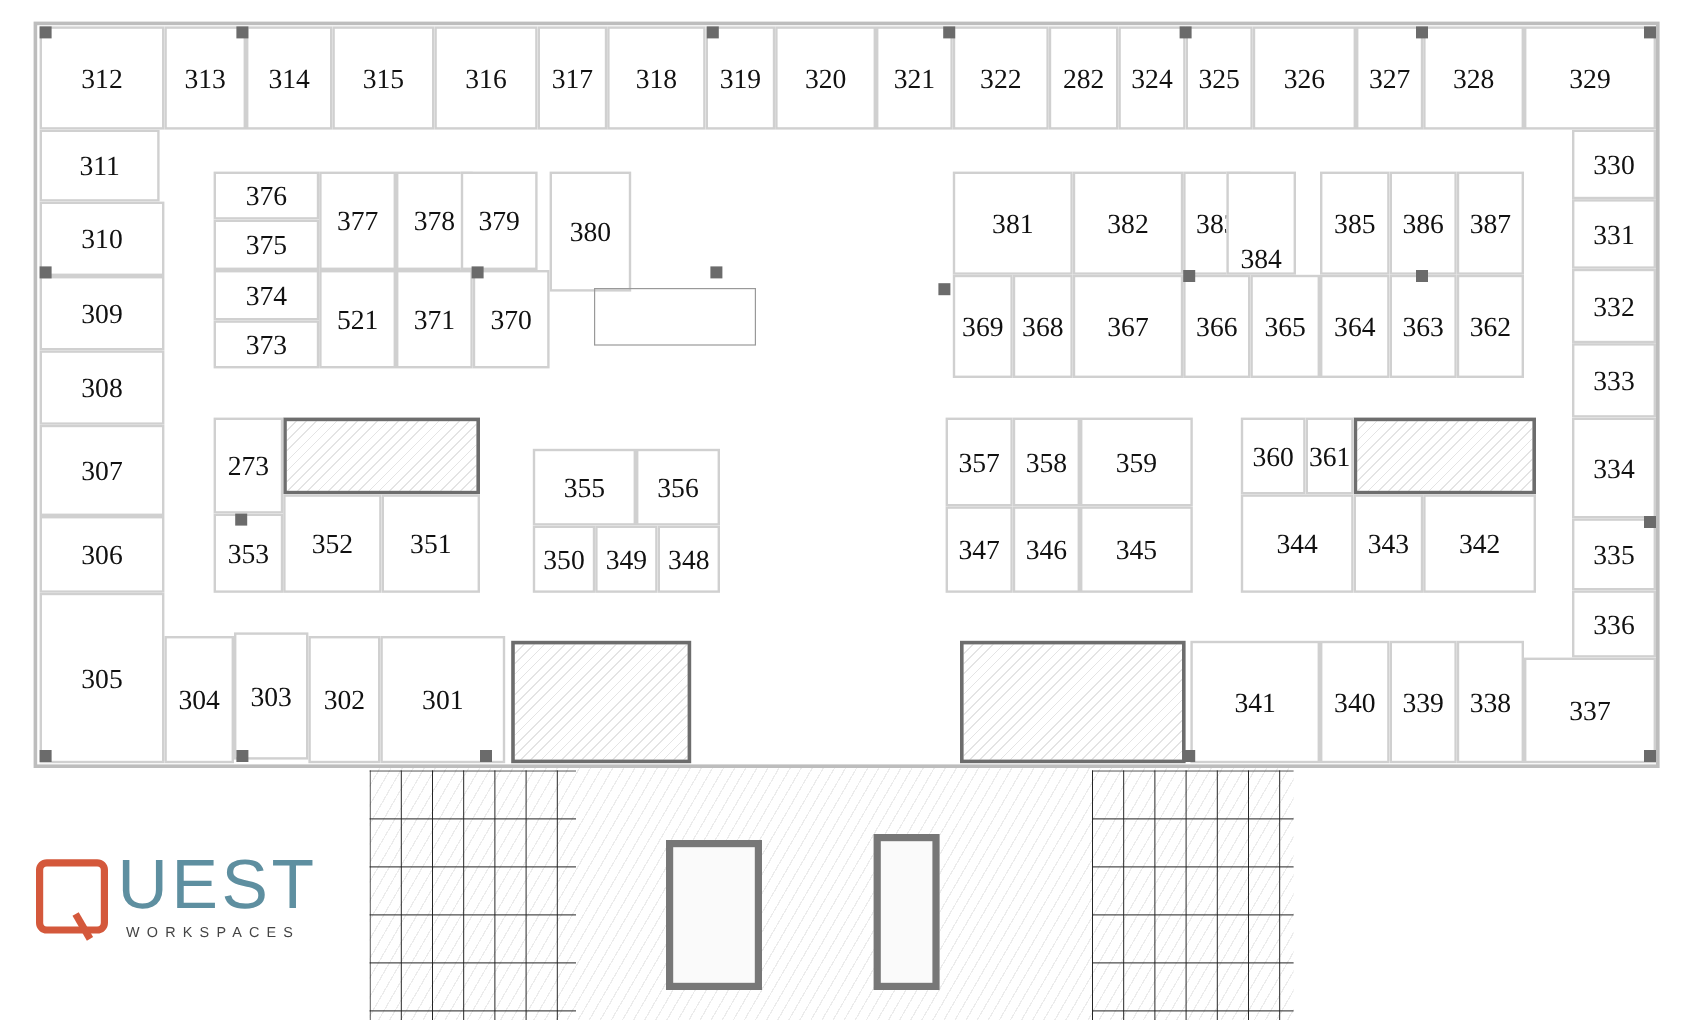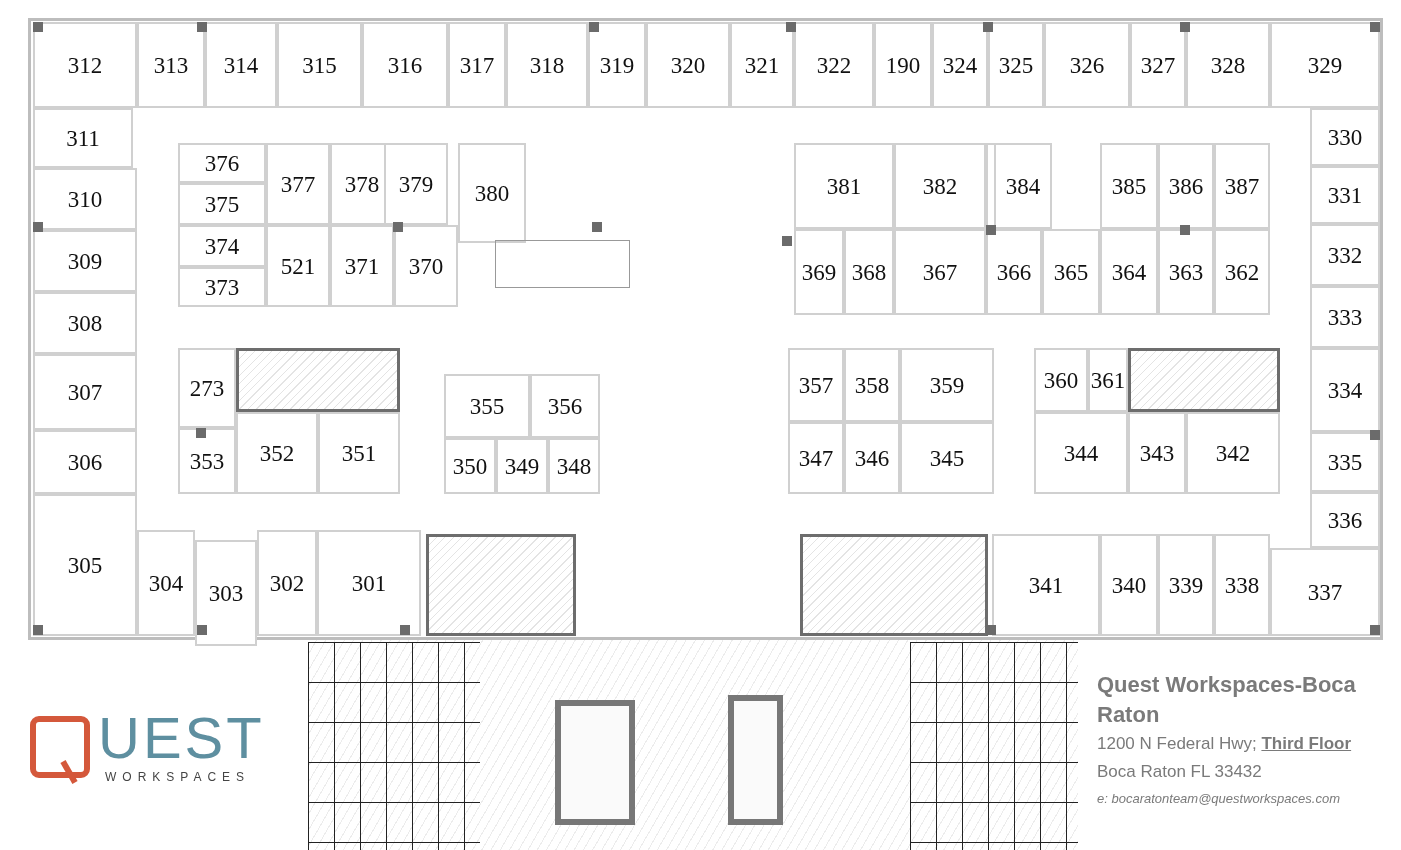--- a/index.html
+++ b/index.html
@@ -62,21 +62,21 @@
       <div class="room" style="left: 646px; top: 22px; width: 84px; height: 86px;">
         <span>320</span>
       </div>
       <div class="room" style="left: 730px; top: 22px; width: 64px; height: 86px;">
         <span>321</span>
       </div>
       <div class="room" style="left: 794px; top: 22px; width: 80px; height: 86px;">
         <span>322</span>
       </div>
       <div class="room" style="left: 874px; top: 22px; width: 58px; height: 86px;">
-        <span>190</span>
+        <span>282</span>
       </div>
       <div class="room" style="left: 932px; top: 22px; width: 56px; height: 86px;">
         <span>324</span>
       </div>
       <div class="room" style="left: 988px; top: 22px; width: 56px; height: 86px;">
         <span>325</span>
       </div>
       <div class="room" style="left: 1044px; top: 22px; width: 86px; height: 86px;">
         <span>326</span>
       </div>
@@ -106,21 +106,21 @@
       </div>
       <div class="room" style="left: 33px; top: 430px; width: 104px; height: 64px;">
         <span>306</span>
       </div>
       <div class="room" style="left: 33px; top: 494px; width: 104px; height: 142px;">
         <span>305</span>
       </div>
       <div class="room" style="left: 137px; top: 530px; width: 58px; height: 106px;">
         <span>304</span>
       </div>
-      <div class="room" style="left: 195px; top: 540px; width: 62px; height: 106px;">
+      <div class="room" style="left: 195px; top: 527px; width: 62px; height: 106px;">
         <span>303</span>
       </div>
       <div class="room" style="left: 257px; top: 530px; width: 60px; height: 106px;">
         <span>302</span>
       </div>
       <div class="room" style="left: 317px; top: 530px; width: 104px; height: 106px;">
         <span>301</span>
       </div>
       <div class="room" style="left: 1310px; top: 108px; width: 70px; height: 58px;">
         <span>330</span>
@@ -193,21 +193,21 @@
       </div>
       <div class="room" style="left: 794px; top: 143px; width: 100px; height: 86px;">
         <span>381</span>
       </div>
       <div class="room" style="left: 894px; top: 143px; width: 92px; height: 86px;">
         <span>382</span>
       </div>
       <div class="room" style="left: 986px; top: 143px; width: 56px; height: 86px;">
         <span>383</span>
       </div>
-      <div class="room" style="left: 994px; top: 143px; width: 58px; height: 86px;">
+      <div class="room" style="left: 1022px; top: 143px; width: 58px; height: 86px; align-items: flex-end;">
         <span>384</span>
       </div>
       <div class="room" style="left: 1100px; top: 143px; width: 58px; height: 86px;">
         <span>385</span>
       </div>
       <div class="room" style="left: 1158px; top: 143px; width: 56px; height: 86px;">
         <span>386</span>
       </div>
       <div class="room" style="left: 1214px; top: 143px; width: 56px; height: 86px;">
         <span>387</span>
@@ -326,19 +326,13 @@
   <div class="core" style="left:555px;top:700px;width:80px;height:125px;"></div>
   <div class="core" style="left:728px;top:695px;width:55px;height:130px;"></div>
 
   <div class="logo">
     <div class="q"></div>
     <div class="qt"></div>
     <div class="w">UEST</div>
     <div class="s">WORKSPACES</div>
   </div>
 
-  <div class="info">
-    <div class="t">Quest Workspaces-Boca Raton</div>
-    <div class="l"><span>1200 N Federal Hwy; </span><span class="u">Third Floor</span></div>
-    <div class="l">Boca Raton FL 33432</div>
-    <div class="e">e: bocaratonteam@questworkspaces.com</div>
-  </div>
 </div>
 
 </body></html>

